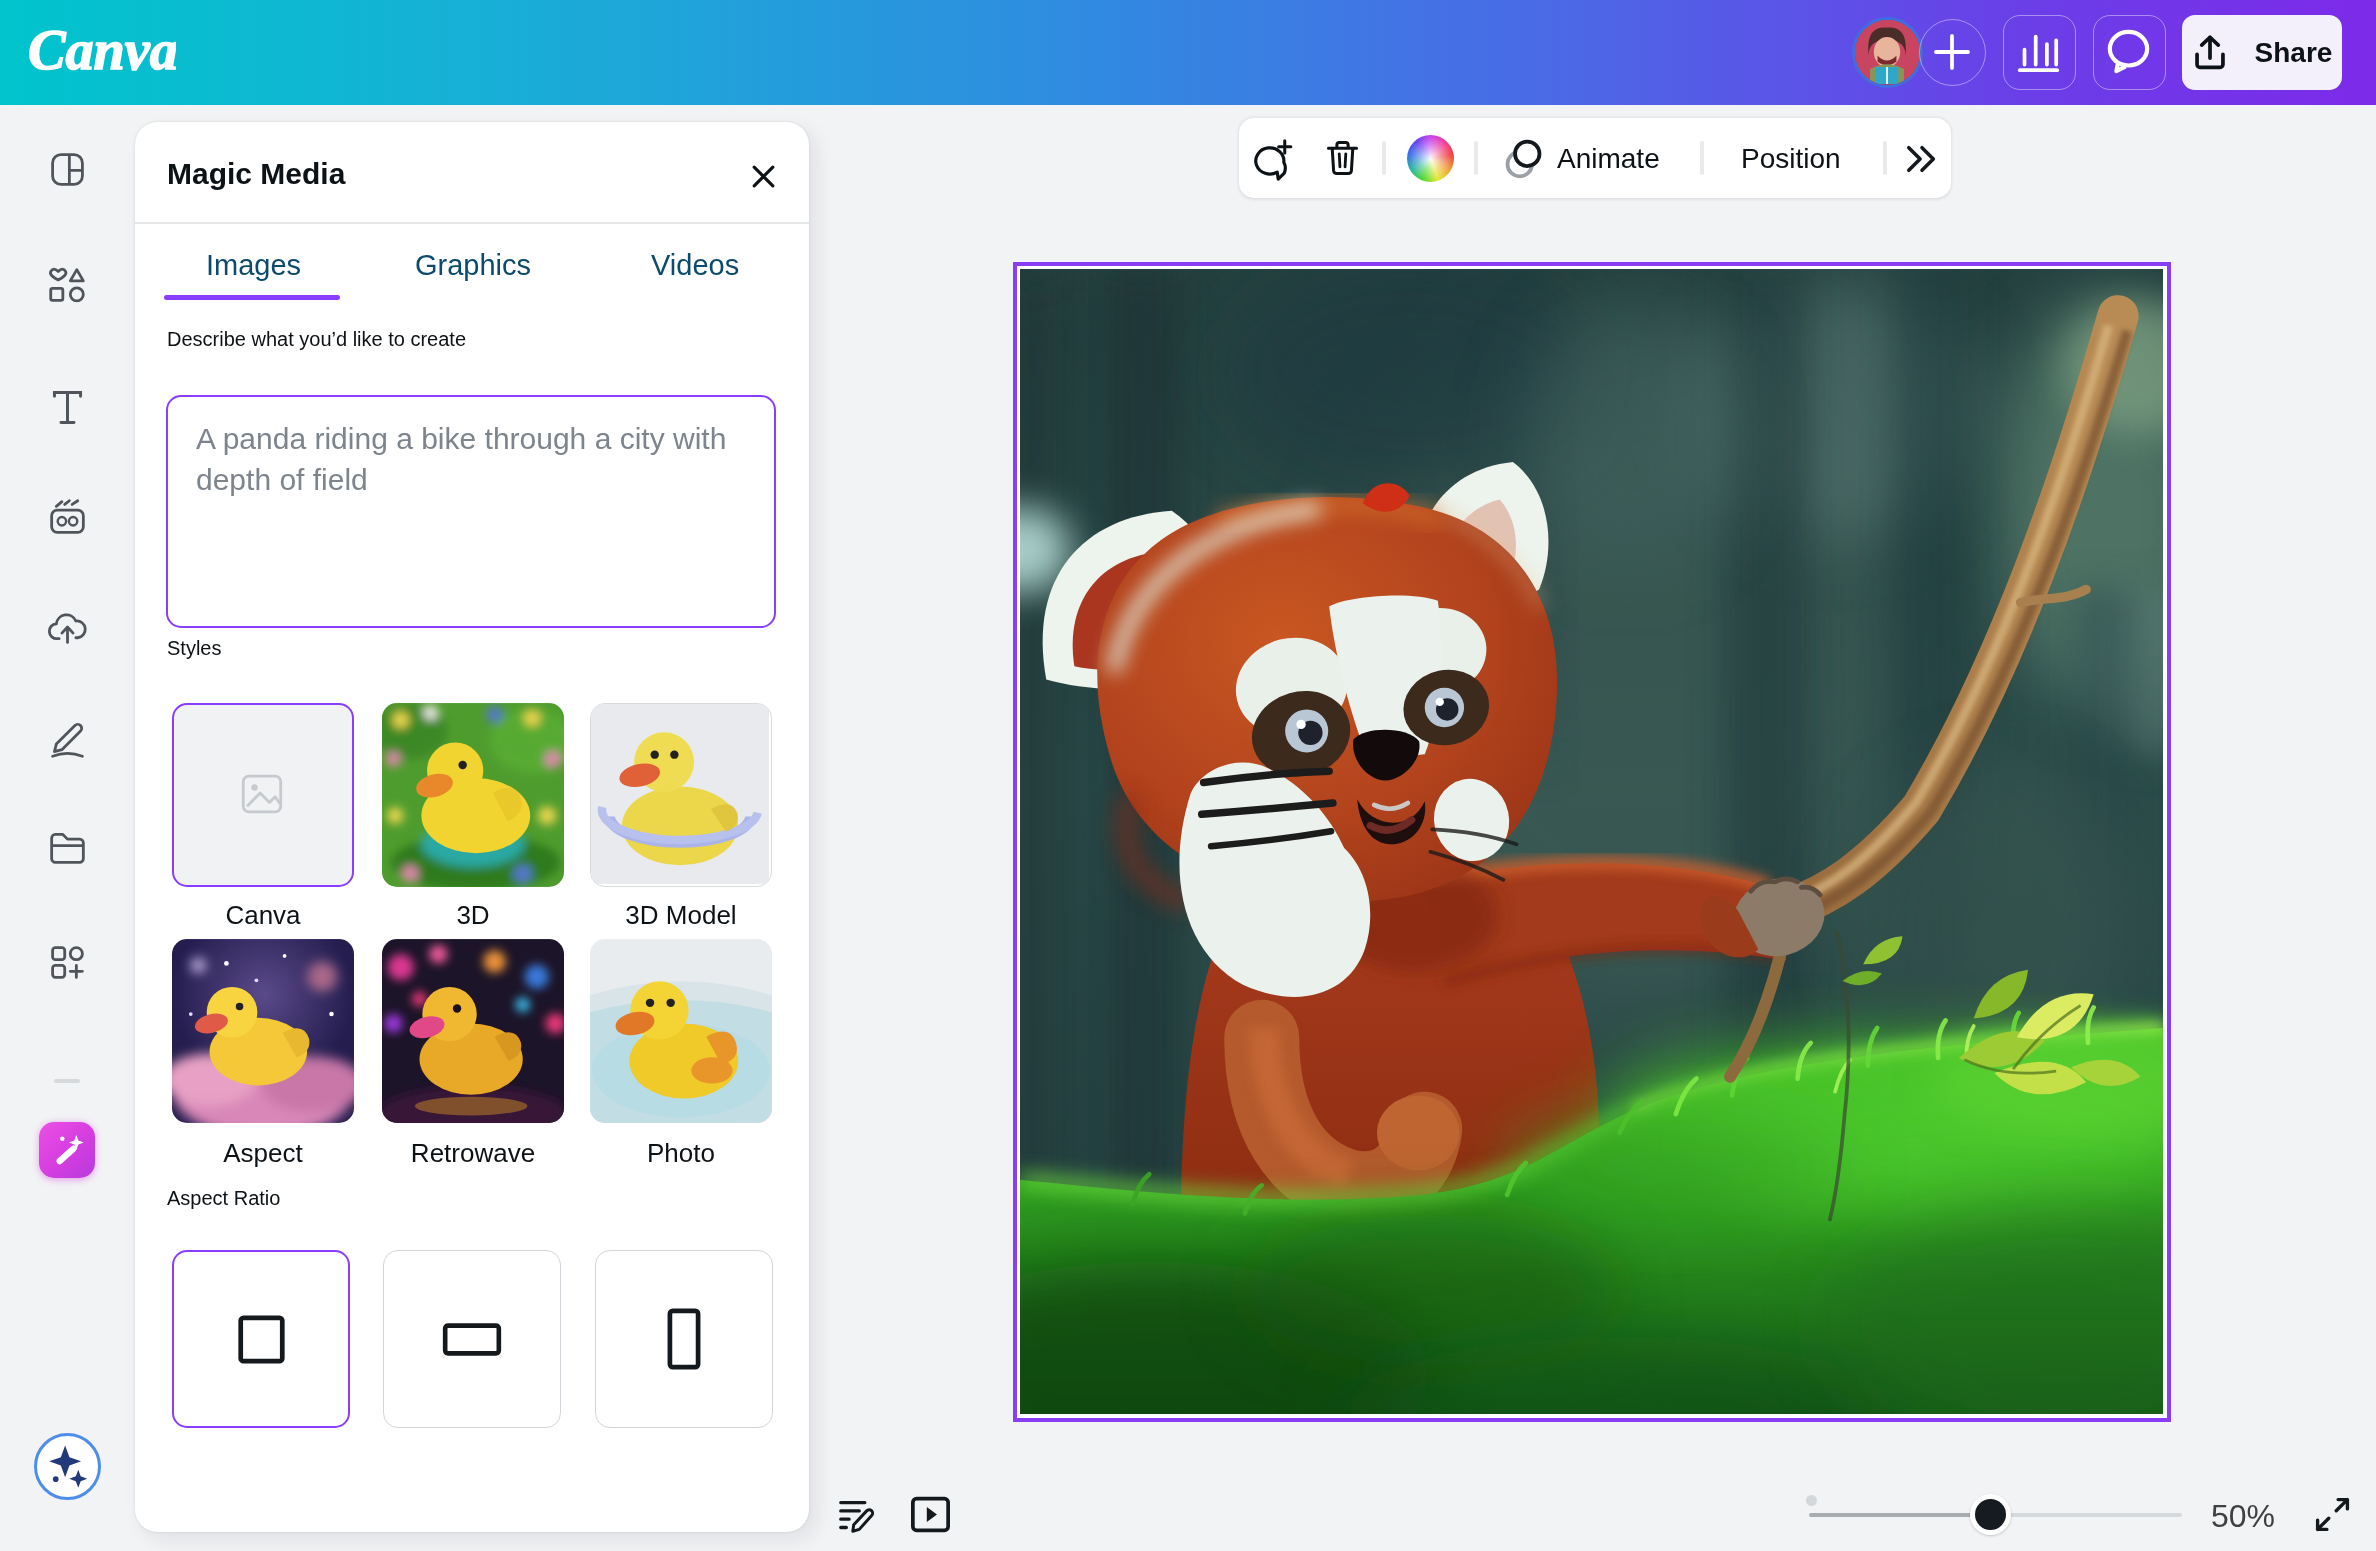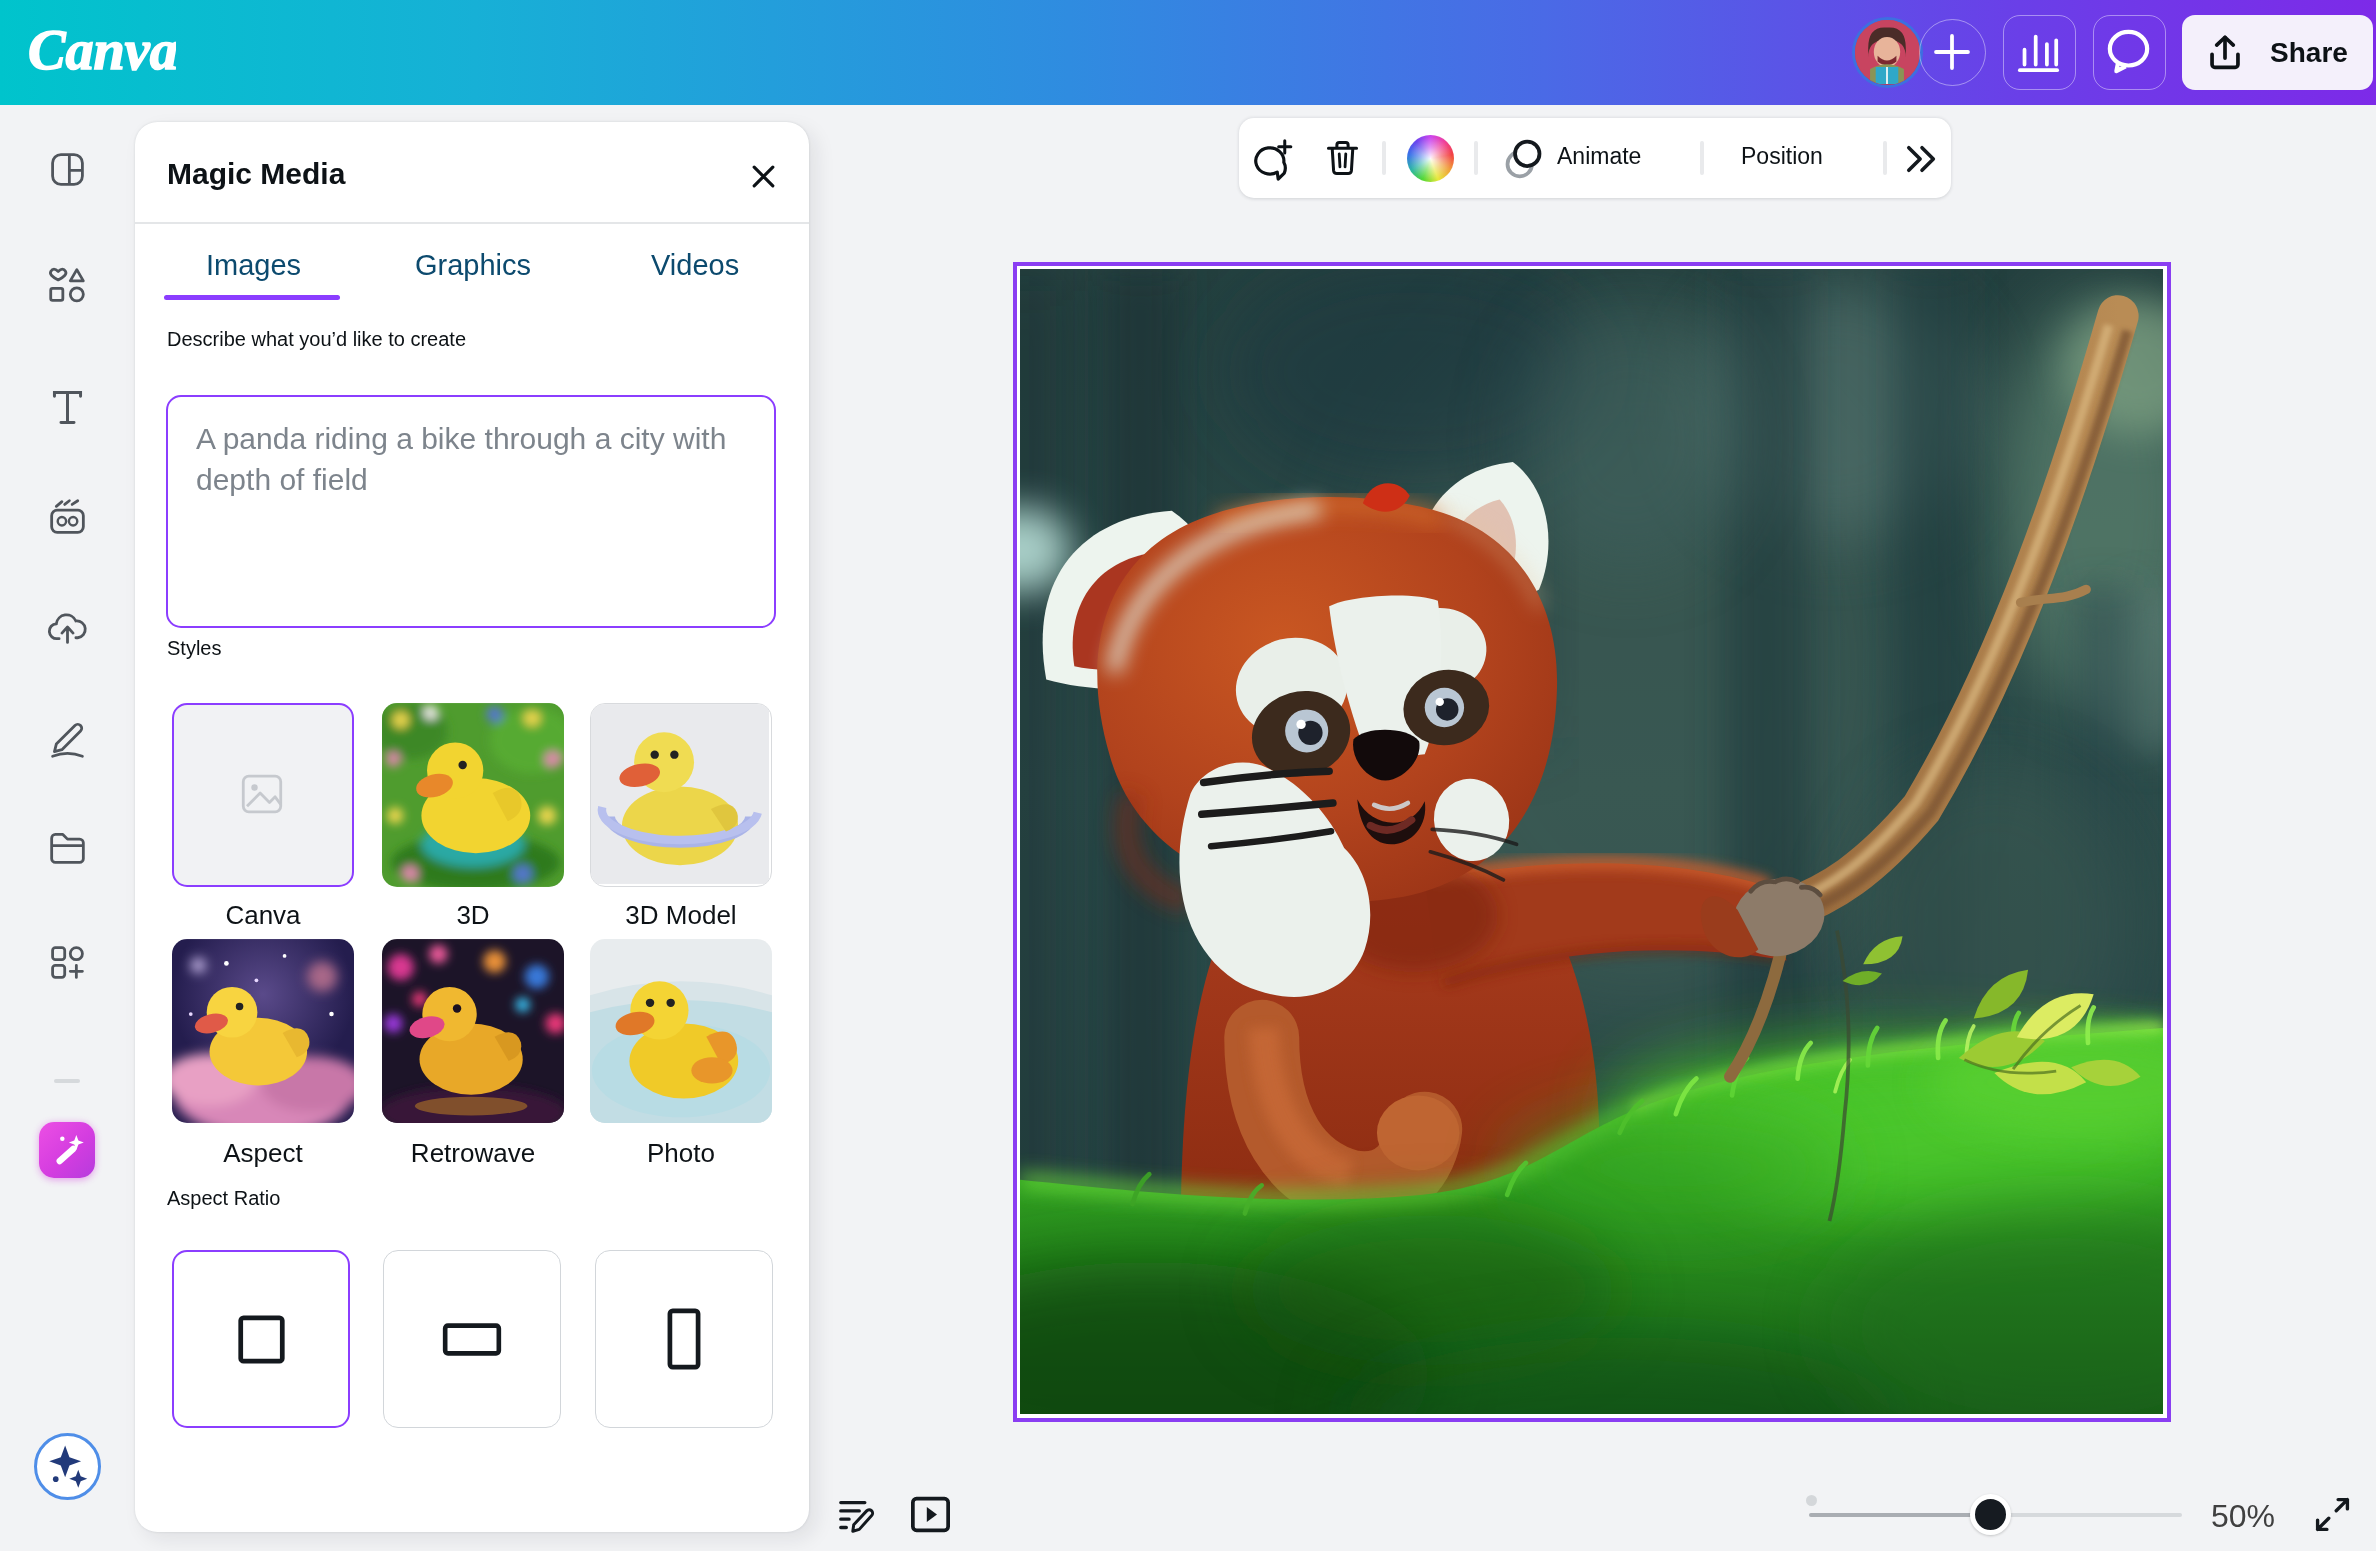--- a/index.html
+++ b/index.html
@@ -5,42 +5,42 @@
 * { margin:0; padding:0; box-sizing:border-box; }
 html,body { width:2376px; height:1552px; overflow:hidden; }
 body { font-family:"Liberation Sans", sans-serif; background:#f2f3f5; color:#0d1216; position:relative; }
 .header { position:absolute; left:0; top:0; width:2376px; height:105px;
   background:linear-gradient(90deg,#00c4cc 0%,#17b0d6 20%,#2f8ce0 45%,#4a6ae6 65%,#6a3fe8 85%,#7d2ae8 100%); }
 .logo { position:absolute; left:26px; top:13px; }
 .hbtn { position:absolute; top:15px; height:75px; border:1.9px solid rgba(255,255,255,0.42); border-radius:17px; }
 .avatar { position:absolute; left:1852px; top:17px; width:71px; height:71px; border-radius:50%;
   border:3.7px solid #3d6fe0; overflow:hidden; background:radial-gradient(circle at 50% 40%, #d45a72 0%, #c23d5e 60%, #a82f50 100%); }
 .pluscirc { position:absolute; left:1919px; top:19px; width:67px; height:67px; border:1.9px solid rgba(255,255,255,0.42); border-radius:50%; }
-.share { position:absolute; left:2182px; top:15px; width:191px; height:75px; background:#f4f0fb; border-radius:13px;
+.share { position:absolute; left:2182px; top:15px; width:160px; height:75px; background:#f4f0fb; border-radius:13px;
   display:flex; align-items:center; justify-content:center; gap:27px; font-size:28px; font-weight:700; color:#0d1216; }
 .rail { position:absolute; left:0; top:105px; width:135px; height:1447px; }
 .ricon { position:absolute; left:47px; }
 .panel { position:absolute; left:135px; top:122px; width:674px; height:1410px; background:#ffffff; border-radius:22.5px;
   box-shadow:0 0 2.8px rgba(20,30,40,0.12), 7.5px 7.5px 19px rgba(20,30,40,0.08); }
 .ptitle { position:absolute; left:32px; top:35px; font-size:30px; font-weight:700; }
 .pclose { position:absolute; left:608px; top:34px; width:41px; height:41px; }
 .pdivider { position:absolute; left:0; top:100px; width:674px; height:1.9px; background:#e4e6e8; }
 .tabs { position:absolute; left:0; top:127px; width:674px; }
 .tab { position:absolute; top:0; font-size:29px; font-weight:500; color:#0c4a6e; }
 .tabline { position:absolute; left:29px; top:173px; width:176px; height:4.7px; background:#8b3dff; border-radius:2.8px; }
 .phead { position:absolute; left:32px; font-size:20px; font-weight:400; }
 .parea { position:absolute; left:31px; top:273px; width:610px; height:233px; border:2.8px solid #8b3dff; border-radius:15px;
   padding:20.6px 28px; font-size:30px; line-height:41px; color:#7d848c; }
 .tile { position:absolute; width:182px; height:184px; border-radius:15px; overflow:hidden; }
 .tlabel { position:absolute; font-size:26px; color:#0d1216; text-align:center; width:182px; }
 .artile { position:absolute; top:1128px; width:178px; height:178px; border:1.9px solid #d2d6da; border-radius:15px; background:#fff; display:flex; align-items:center; justify-content:center; }
 .toolbar { position:absolute; left:1239px; top:118px; width:712px; height:80px; background:#ffffff; border-radius:15px;
   box-shadow:0 0.9px 3.7px rgba(20,30,40,0.15); display:flex; align-items:center; }
 .tdiv { width:3.7px; height:34px; background:#e9eaec; border-radius:1.9px; }
-.ttext { font-size:23px; font-weight:500; color:#0d1216; }
+.ttext { font-size:28px; font-weight:500; color:#0d1216; }
 .artbox { position:absolute; left:1013px; top:262px; width:1158px; height:1160px; border:4.7px solid #8a3df2; background:#fff; padding:2.8px; }
 .artbox svg { display:block; width:1143px; height:1145px; }
 .bottomctl { position:absolute; }
 </style>
 </head>
 <body>
 
 <div class="header">
   <div class="logo">
     <svg width="150" height="79" viewBox="0 0 160 84">

